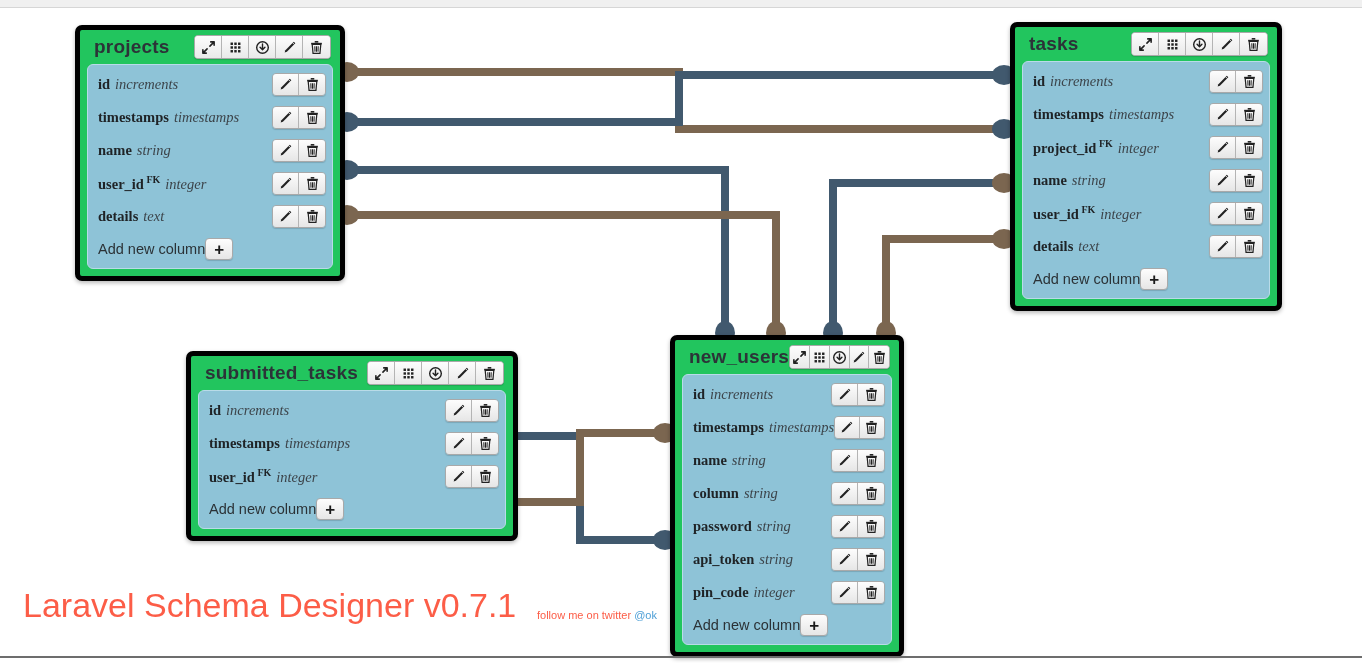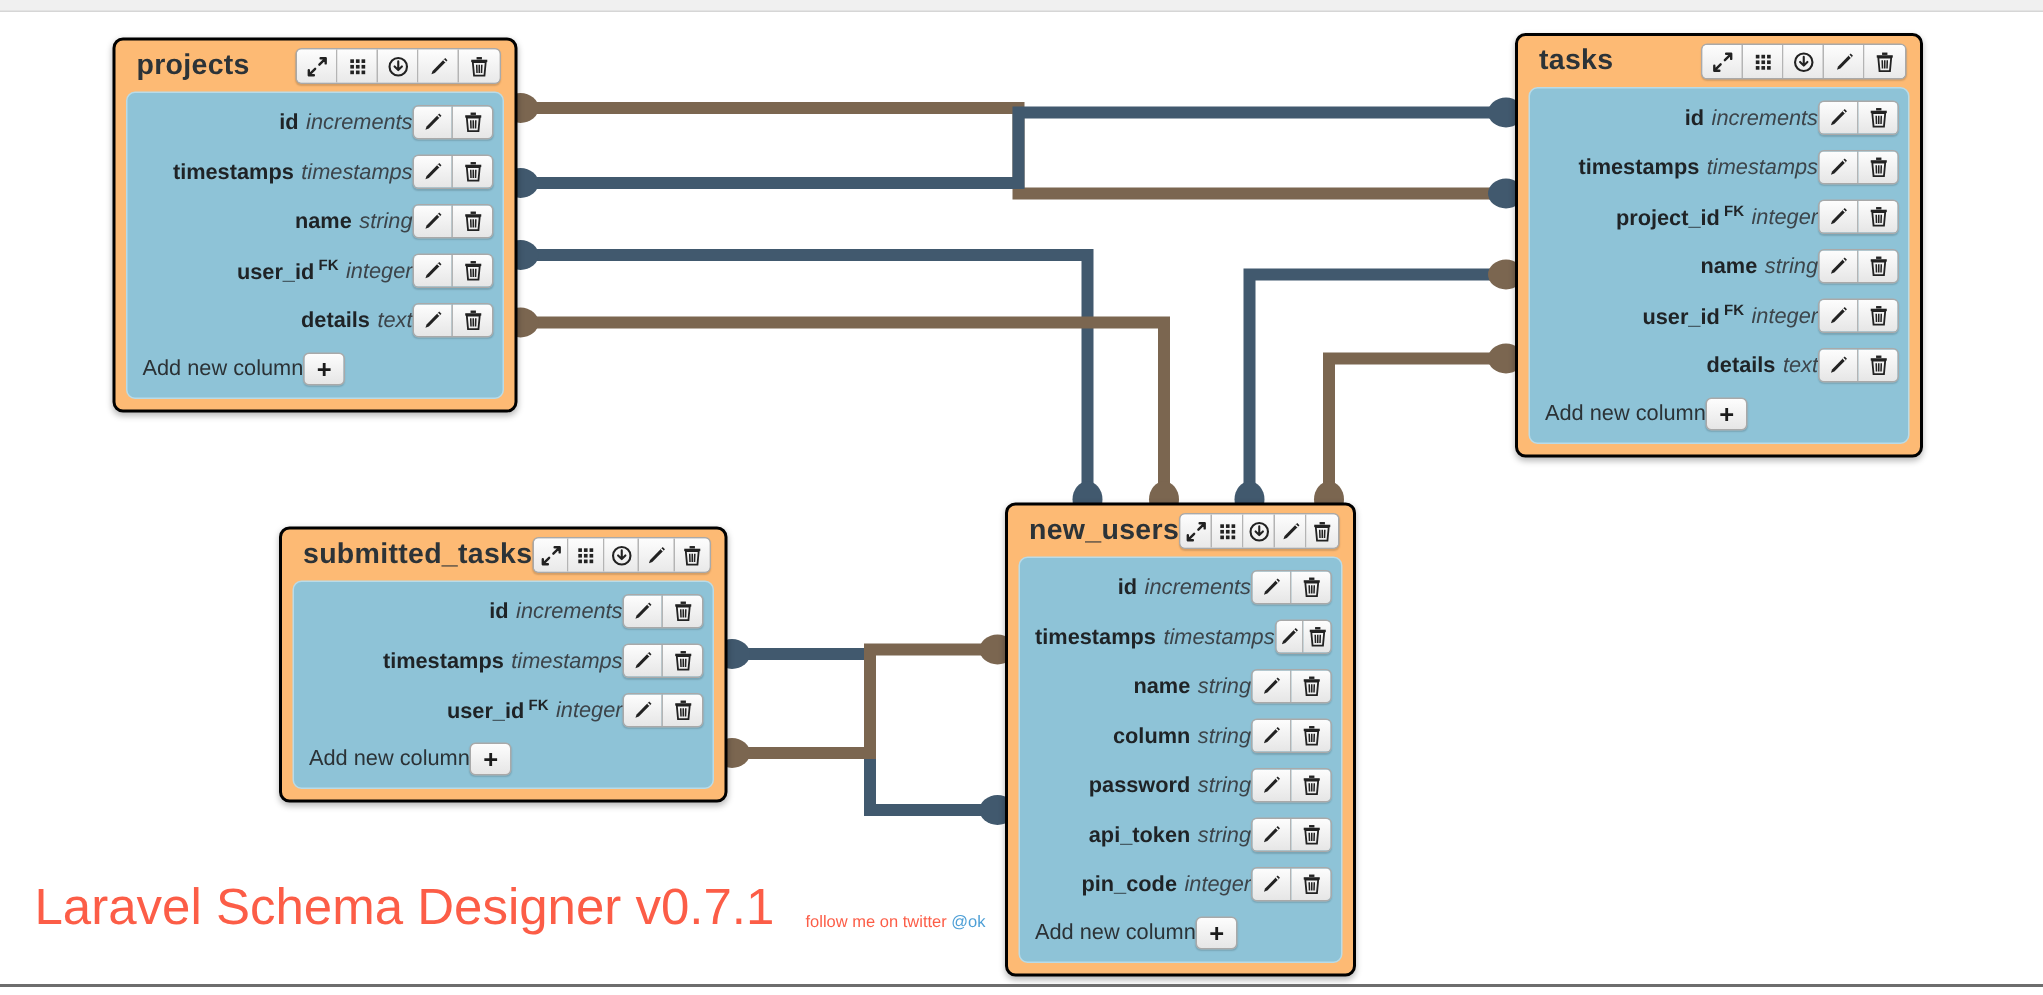--- a/index.html
+++ b/index.html
@@ -26,23 +26,23 @@
     width: 1362px; height: 2px;
     background: #6d6d6d;
   }
 
   
   #wires { position: absolute; left: 0; top: 0; width: 1362px; height: 663px; }
 
   
   .tbl {
     position: absolute;
-    background: #fdba74;
+    background: #22c55e;
     border-radius: 7px;
-    border: 2px solid #000000;
+    border: 5px solid #000000;
     box-shadow: 0 2px 4px rgba(0,0,0,0.28);
     padding: 0 7px 7px 7px;
   }
   .tbl-head {
     height: 34px;
     display: flex;
     align-items: center;
     justify-content: space-between;
     padding: 0 2px 0 7px;
   }
@@ -73,22 +73,23 @@
   .tbl-body {
     background: #8ec3d7;
     border: 1px solid #b9dbe8;
     border-radius: 6px;
     padding: 3px 5px 3px 5px;
   }
   .col-row {
     height: 33px;
     display: flex;
     align-items: center;
-    justify-content: flex-end;
+    justify-content: space-between;
     padding: 0 1px 0 5px;
+    font-family: Liberation Serif, serif;
   }
   .col-label { font-size: 14.5px; color: #1f2326; white-space: nowrap; }
   .col-label b { font-weight: bold; }
   .col-label .fk { font-size: 10px; vertical-align: super; font-weight: bold; }
   .col-label i { font-style: italic; color: #3c444a; margin-left: 5px; }
   .row-btns {
     display: flex;
     border: 1px solid #a9a9a9;
     border-radius: 4px;
     overflow: hidden;
@@ -493,21 +494,21 @@
                 </svg>
               </div>
             </div>
           </div>
           <div class="addrow">
             <div class="addtxt">Add new column</div>
             <div class="addbtn">+</div>
           </div>
         </div>
       </div>
-      <div class="tbl" style="left: 186px; top: 351px; width: 299px;">
+      <div class="tbl" style="left: 186px; top: 351px; width: 332px;">
         <div class="tbl-head">
           <div class="tbl-title">submitted_tasks</div>
           <div class="btn-group">
             <div class="gbtn">
               <svg width="15" height="15" viewBox="0 0 16 16">
                 <path d="M14 2 L9.5 6.5 M14 2 L14 5.6 M14 2 L10.4 2 M2 14 L6.5 9.5 M2 14 L2 10.4 M2 14 L5.6 14" stroke="#222" stroke-width="1.7" fill="none" stroke-linecap="round" stroke-linejoin="round"></path>
               </svg>
             </div>
             <div class="gbtn">
               <svg width="15" height="15" viewBox="0 0 16 16">

